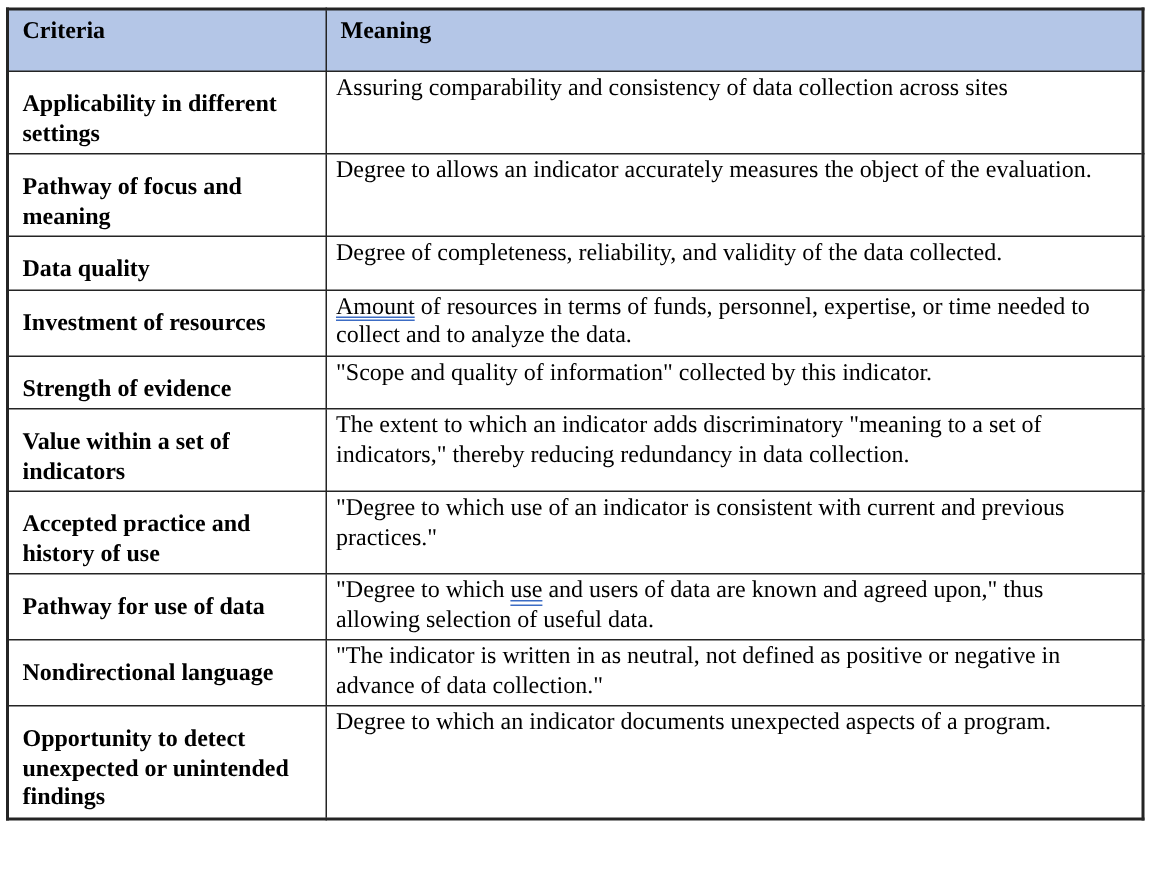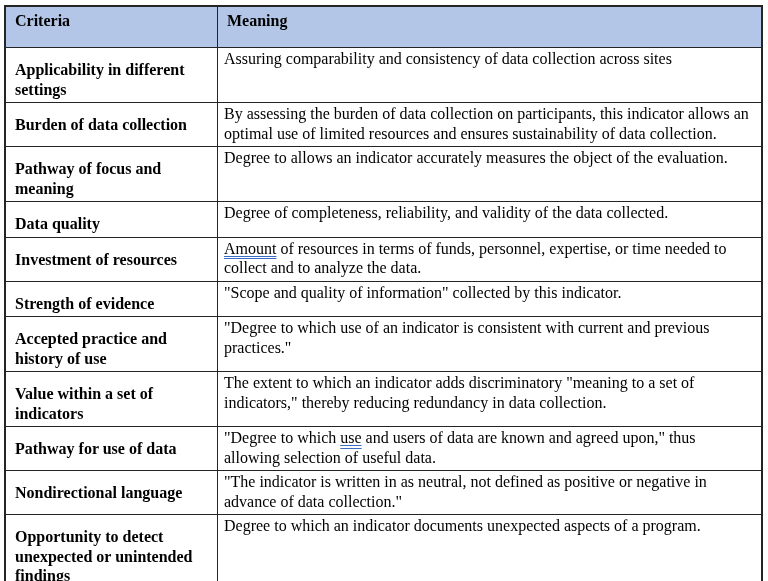--- a/index.html
+++ b/index.html
@@ -62,24 +62,20 @@
         <th class="col-criteria">Criteria</th>
         <th class="col-meaning">Meaning</th>
       </tr>
     </thead>
     <tbody>
   <tr>
     <td class="criteria">Applicability in different settings</td>
     <td class="meaning"><span>Assuring comparability and consistency of data collection across sites</span></td>
   </tr>
 
-  <tr>
-    <td class="criteria">Burden of data collection</td>
-    <td class="meaning"><span>By assessing the burden of data collection on participants, this indicator allows an optimal use of limited resources and ensures sustainability of data collection.</span></td>
-  </tr>
 
   <tr>
     <td class="criteria">Pathway of focus and meaning</td>
     <td class="meaning"><span>Degree to allows an indicator accurately measures the object of the evaluation.</span></td>
   </tr>
 
   <tr>
     <td class="criteria">Data quality</td>
     <td class="meaning"><span>Degree of completeness, reliability, and validity of the data collected.</span></td>
   </tr>
@@ -89,27 +85,27 @@
     <td class="criteria">Investment of resources</td>
     <td class="meaning"><span class="grammar-underline">Amount</span><span> of resources in terms of funds, personnel, expertise, or time needed to collect and to analyze the data.</span></td>
   </tr>
 
   <tr>
     <td class="criteria">Strength of evidence</td>
     <td class="meaning"><span>"Scope and quality of information" collected by this indicator.</span></td>
   </tr>
 
   <tr>
-    <td class="criteria">Accepted practice and history of use</td>
-    <td class="meaning"><span>"Degree to which use of an indicator is consistent with current and previous practices."</span></td>
+    <td class="criteria">Value within a set of indicators</td>
+    <td class="meaning"><span>The extent to which an indicator adds discriminatory "meaning to a set of indicators," thereby reducing redundancy in data collection.</span></td>
   </tr>
 
   <tr>
-    <td class="criteria">Value within a set of indicators</td>
-    <td class="meaning"><span>The extent to which an indicator adds discriminatory "meaning to a set of indicators," thereby reducing redundancy in data collection.</span></td>
+    <td class="criteria">Accepted practice and history of use</td>
+    <td class="meaning"><span>"Degree to which use of an indicator is consistent with current and previous practices."</span></td>
   </tr>
 
   <tr>
     <td class="criteria">Pathway for use of data</td>
     <td class="meaning"><span>"Degree to which </span><span class="grammar-underline">use</span><span> and users of data are known and agreed upon," thus allowing selection of useful data.</span></td>
   </tr>
 
   <tr>
     <td class="criteria">Nondirectional language</td>
     <td class="meaning"><span>"The indicator is written in as neutral, not defined as positive or negative in advance of data collection."</span></td>

